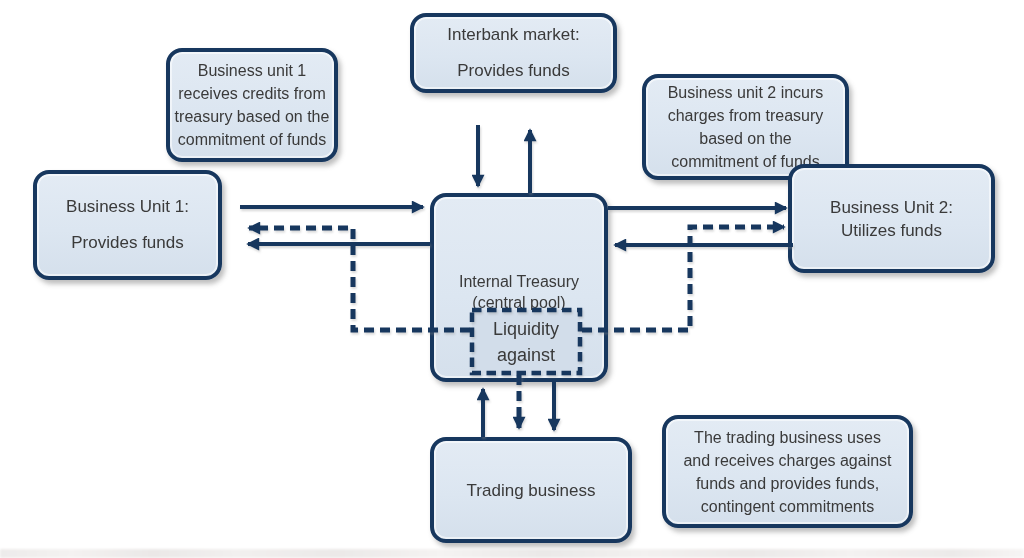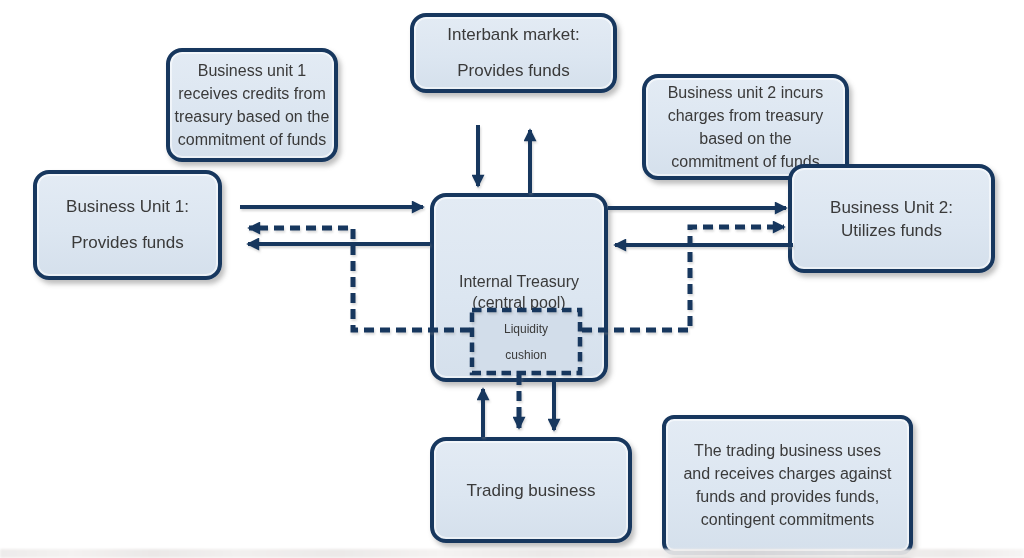--- a/index.html
+++ b/index.html
@@ -15,21 +15,21 @@
     display:flex;flex-direction:column;align-items:center;justify-content:center;
     text-align:center;font-size:17px;line-height:23px;
   }
   .node .ln{display:block;white-space:nowrap;}
   .gap-lines{line-height:36px;}
   .note{font-size:16px;line-height:23px;}
   .treasury{justify-content:flex-start;padding-top:74px;font-size:16px;line-height:21px;}
   .cushion{
     border:none;border-radius:2px;
     background:#d2ddea;box-shadow:none;
-    font-size:12px;line-height:26px;
+    font-size:18px;line-height:26px;
   }
   .arrow-layer{
     position:absolute;left:0;top:0;width:1024px;height:558px;
     pointer-events:none;
     filter:drop-shadow(1px 2px 1px rgba(140,140,140,.35));
   }
   .bottom-band{
     position:absolute;left:0;bottom:0;width:1024px;height:9px;
     background:linear-gradient(90deg,#eceae9 0%,#f3f1f0 7%,#e9e6e5 15%,#f1efee 23%,
       #eae7e6 33%,#f4f2f1 43%,#e9e7e6 53%,#f2f0ef 63%,#eae7e6 73%,#f3f1f0 83%,
@@ -71,28 +71,28 @@
     <span class="ln">Utilizes funds</span>
   </div>
 
   <div class="node treasury" style="left:430px;top:193px;width:178px;height:189px;">
     <span class="ln">Internal Treasury</span>
     <span class="ln">(central pool)</span>
   </div>
 
   <div class="node cushion" style="left:472px;top:310px;width:108px;height:63px;">
     <span class="ln">Liquidity</span>
-    <span class="ln">cushion</span>
+    <span class="ln">against</span>
   </div>
 
   <div class="node" style="left:430px;top:437px;width:202px;height:106px;">
     <span class="ln">Trading business</span>
   </div>
 
-  <div class="node note" style="left:662px;top:415px;width:251px;height:140px;border-radius:12px;">
+  <div class="node note" style="left:662px;top:415px;width:251px;height:113px;">
     <span class="ln">The trading business uses</span>
     <span class="ln">and receives charges against</span>
     <span class="ln">funds and provides funds,</span>
     <span class="ln">contingent commitments</span>
   </div>
 
   <svg class="arrow-layer" width="1024" height="558" viewBox="0 0 1024 558" xmlns="http://www.w3.org/2000/svg">
     <defs>
       <marker id="ah" viewBox="0 0 10 10" refX="8.6" refY="5" markerWidth="14" markerHeight="13" markerUnits="userSpaceOnUse" orient="auto">
         <path d="M0 0 L10 5 L0 10 z" fill="#17375e"></path>

